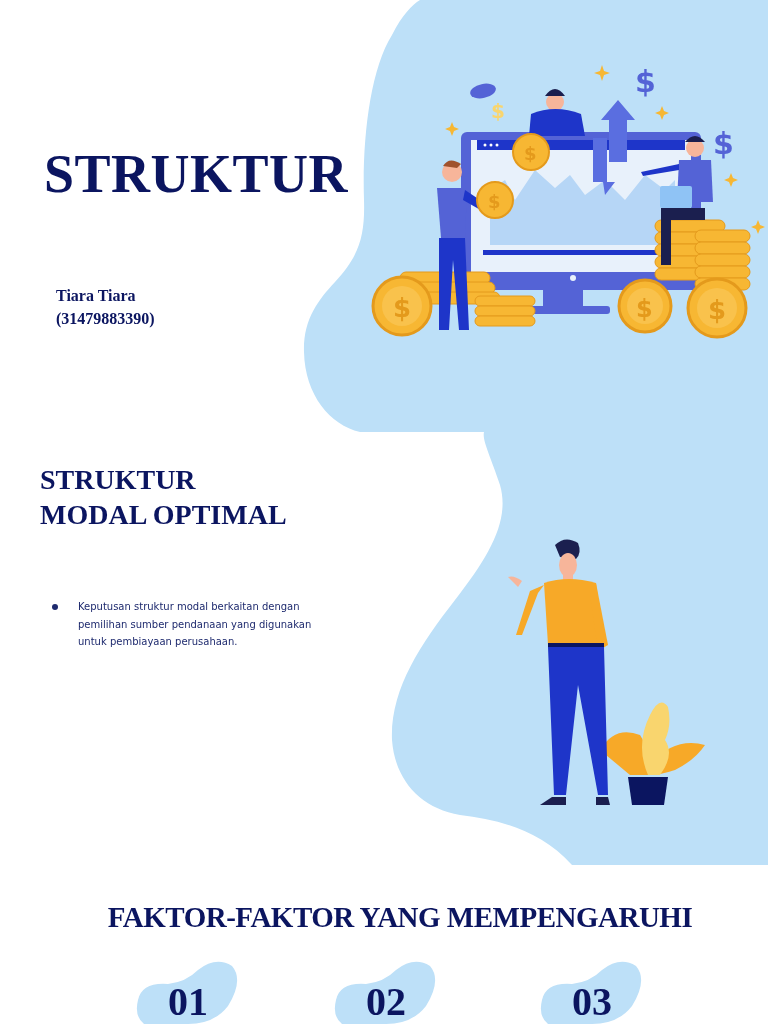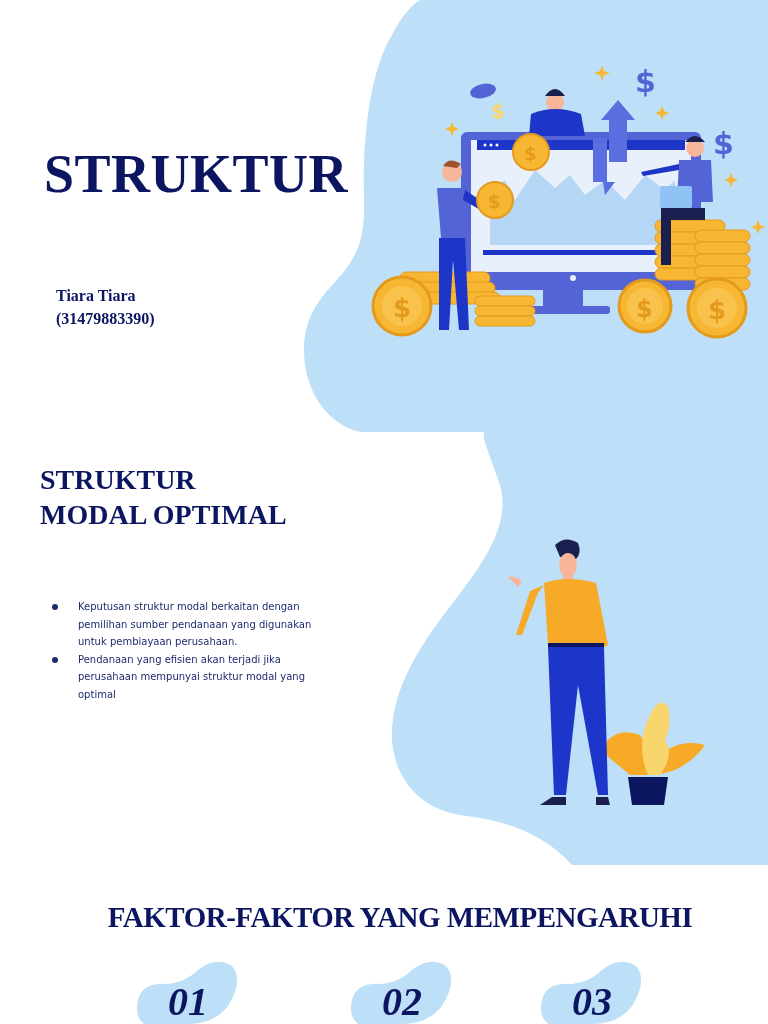--- a/index.html
+++ b/index.html
@@ -32,21 +32,21 @@
   .bullets li { position: relative; padding-left: 26px; }
   .bullets li .dot {
     position: absolute; left: 0; top: 6px; width: 6px; height: 6px; border-radius: 50%; background: #1e2a6e;
   }
   .factors-title {
     position: absolute; left: 0; top: 882px; width: 768px; margin: 16px; text-align: center;
     font-family: "Liberation Serif", serif; font-weight: bold;
     font-size: 29px; line-height: 39px; color: #0b1560; letter-spacing: -0.5px;
   }
   .factor {
-    position: absolute; top: 960px; width: 120px; height: 64px; font-style: italic;
+    position: absolute; top: 960px; width: 120px; height: 64px;
   }
   .factor svg { position: absolute; left: 0; top: 0; }
   .factor .num {
     position: absolute; left: 0; top: 18px; width: 120px; text-align: center;
     font-family: "Liberation Serif", serif; font-weight: bold;
     font-size: 40px; line-height: 48px; color: #0b1560;
   }
   .illus { position: absolute; }
 </style>
 </head>
@@ -162,21 +162,20 @@
   <path d="M296 148 L340 148 L340 160 L306 160 L306 205 L296 205 Z" fill="#1b1f4f"></path>
 </svg>
 
 <h2 class="section-title">
   <span>STRUKTUR</span><br>
   <span>MODAL OPTIMAL</span>
 </h2>
 
 <ul class="bullets">
   <li><span class="dot"></span><span>Keputusan struktur modal berkaitan dengan pemilihan sumber pendanaan yang digunakan untuk pembiayaan perusahaan.</span></li>
-  <li><span class="dot"></span><span>Pendanaan yang efisien akan terjadi jika perusahaan mempunyai struktur modal yang optimal</span></li>
 </ul>
 
 <svg class="illus" style="left:500px; top:535px;" width="210" height="280" viewBox="0 0 210 280" xmlns="http://www.w3.org/2000/svg">
 
   <path d="M100 215 Q115 190 140 200 Q150 215 155 240 L130 240 Z" fill="#f7a928"></path>
   <path d="M140 240 Q170 200 205 210 Q195 225 175 235 Q160 240 150 240 Z" fill="#f7a928"></path>
   <path d="M148 240 Q135 210 150 180 Q160 160 168 172 Q172 190 165 205 Q175 220 160 240 Z" fill="#f9d56e"></path>
   <path d="M128 242 L168 242 L164 270 L132 270 Z" fill="#0b1560"></path>
 
   <path d="M55 10 Q65 0 78 8 Q82 18 76 24 L60 22 Z" fill="#1b1f4f"></path>
@@ -195,21 +194,21 @@
 <h2 class="factors-title">
   <span>FAKTOR-FAKTOR YANG MEMPENGARUHI</span><br>
 </h2>
 
 <div class="factor" style="left:128px;">
   <svg width="120" height="64" viewBox="0 0 120 64">
       <path d="M10 40 Q14 22 40 24 Q58 22 70 10 Q88 -4 104 6 Q116 20 100 46 Q86 64 60 64 L16 64 Q6 56 10 40 Z" fill="#bde0f8"></path>
     </svg>
   <div class="num">01</div>
 </div>
-<div class="factor" style="left:342px;">
+<div class="factor" style="left:326px;">
   <svg width="120" height="64" viewBox="0 0 120 64">
       <path d="M10 40 Q14 22 40 24 Q58 22 70 10 Q88 -4 104 6 Q116 20 100 46 Q86 64 60 64 L16 64 Q6 56 10 40 Z" fill="#bde0f8"></path>
     </svg>
   <div class="num">02</div>
 </div>
 <div class="factor" style="left:532px;">
   <svg width="120" height="64" viewBox="0 0 120 64">
       <path d="M10 40 Q14 22 40 24 Q58 22 70 10 Q88 -4 104 6 Q116 20 100 46 Q86 64 60 64 L16 64 Q6 56 10 40 Z" fill="#bde0f8"></path>
     </svg>
   <div class="num">03</div>

